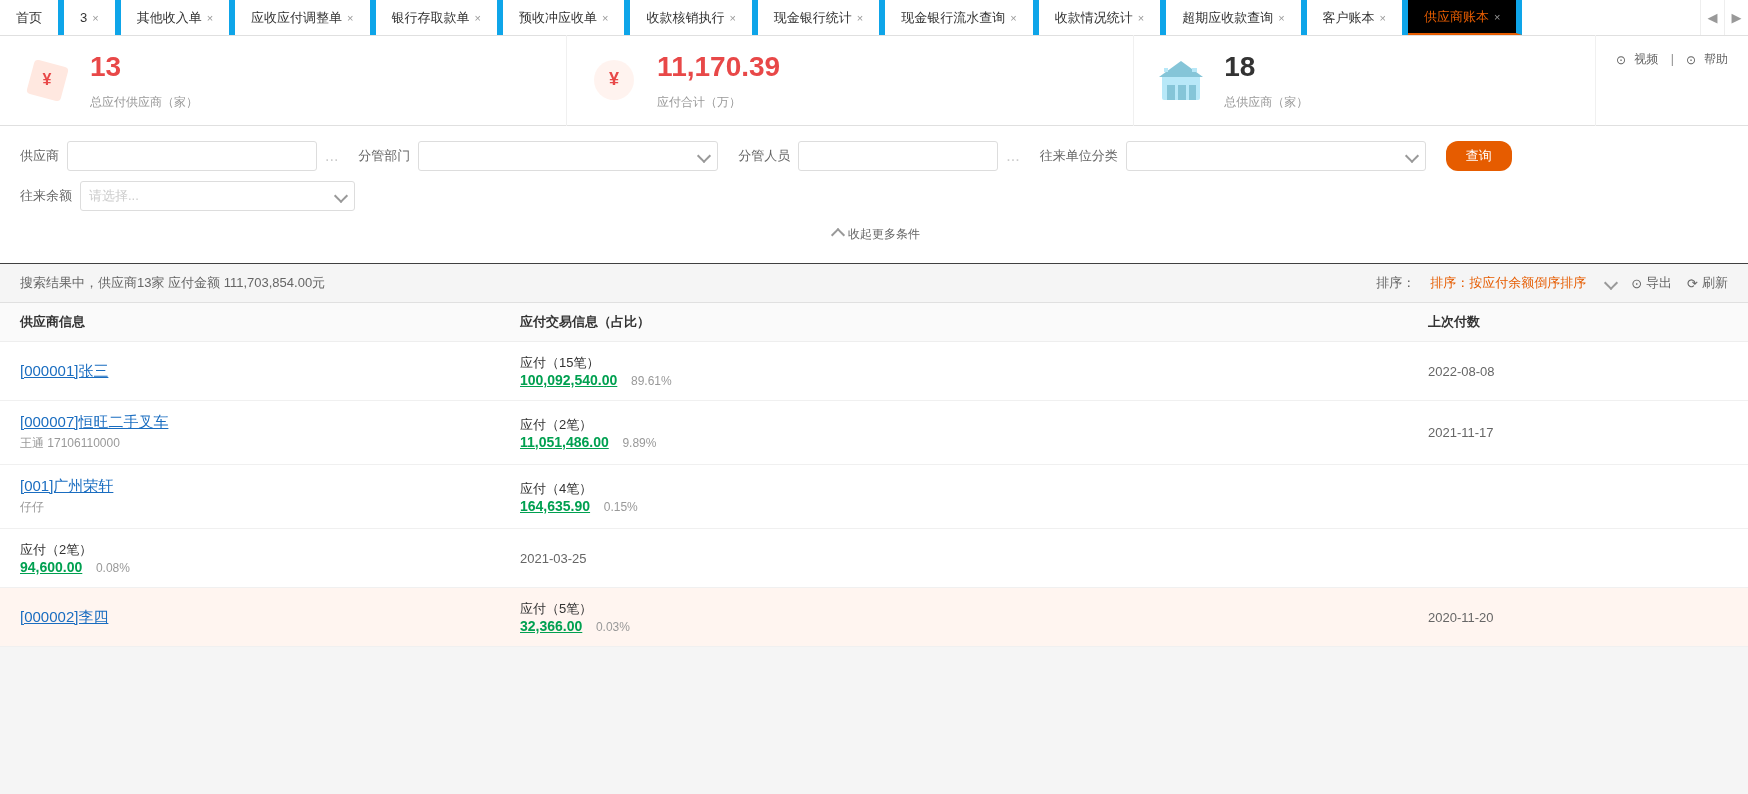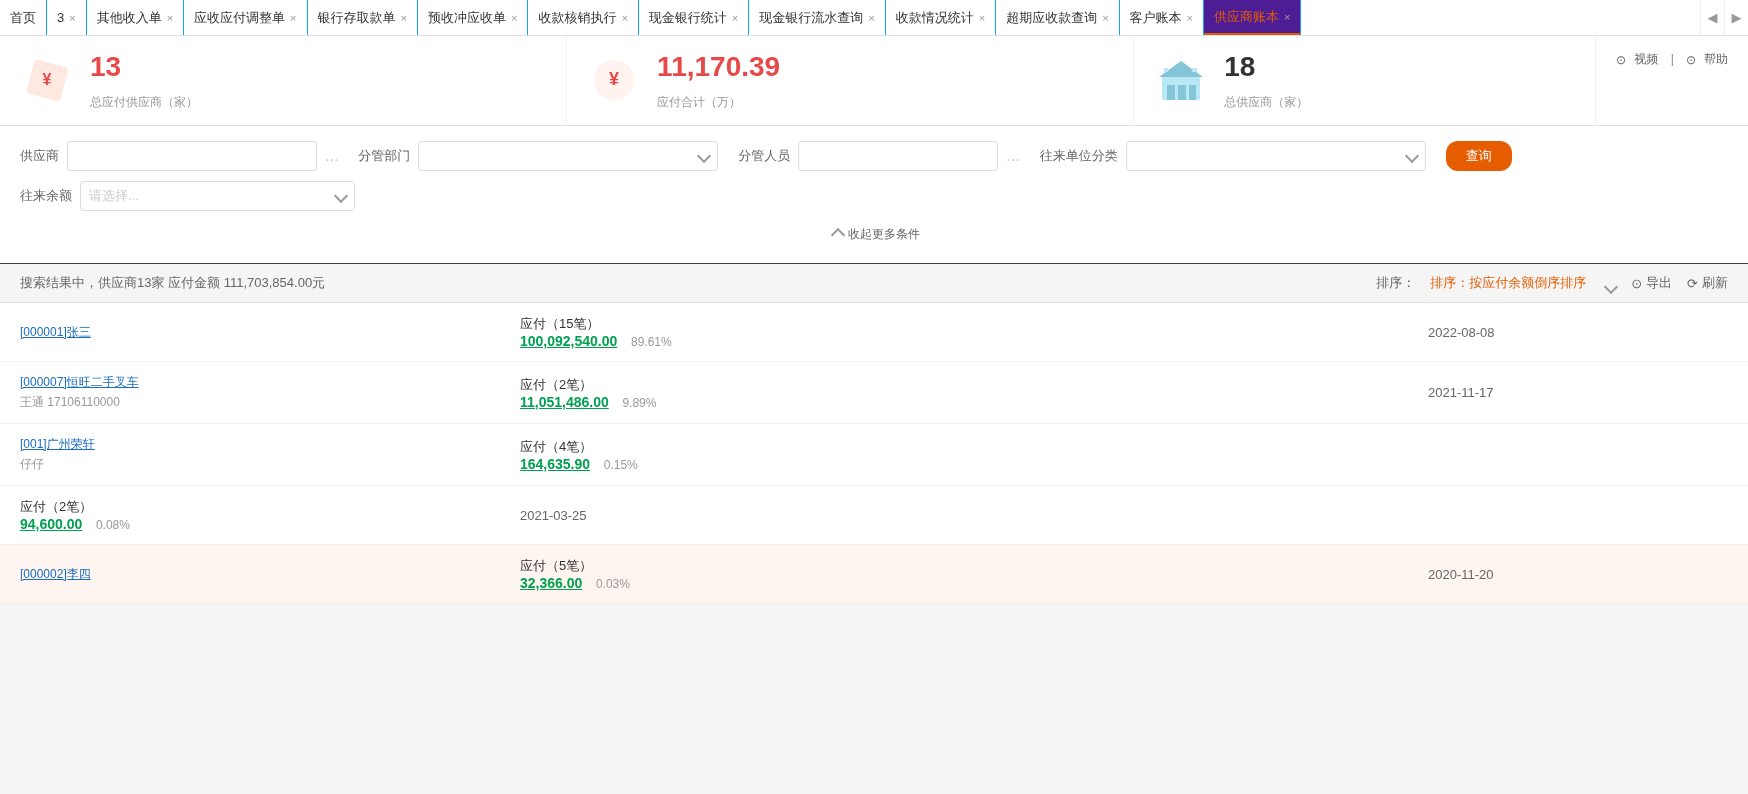--- a/index.html
+++ b/index.html
@@ -10,36 +10,36 @@
       display: flex;
       align-items: center;
       background: #fff;
       border-bottom: 1px solid #e0e0e0;
       height: 36px;
       overflow: hidden;
     }
     .nav-item {
       display: flex;
       align-items: center;
-      padding: 0 10px;
+      padding: 0 16px;
       height: 100%;
       white-space: nowrap;
       cursor: pointer;
       font-size: 13px;
       color: #333;
-      border-right: 1px solid #0ea5e9;
+      border-right: 6px solid #0ea5e9;
     }
     .nav-item .close-btn {
       margin-left: 5px;
       color: #999;
       font-size: 11px;
       cursor: pointer;
     }
     .nav-item.active {
-      background: #4c1d95;
+      background: #000000;
       color: #e65c00;
       border-bottom: 2px solid #e65c00;
     }
     .nav-arrows {
       display: flex;
       margin-left: auto;
     }
     .nav-arrow {
       width: 24px;
       height: 36px;
@@ -189,21 +189,21 @@
       align-items: center;
       justify-content: space-between;
       border-bottom: 1px solid #e0e0e0;
     }
     .result-info {
       font-size: 13px;
       color: #666;
     }
     .result-actions {
       display: flex;
-      align-items: flex-end;
+      align-items: center;
       gap: 15px;
       font-size: 13px;
       color: #666;
     }
     .sort-label { color: #666; }
     .sort-select {
       color: #e65c00;
       cursor: pointer;
     }
     .action-btn {
@@ -233,21 +233,21 @@
       grid-template-columns: 500px 1fr 300px;
       padding: 12px 20px;
       border-bottom: 1px solid #f0f0f0;
       align-items: center;
     }
     .table-row.highlighted { background: #fff5f0; }
     .supplier-link {
       color: #1a6dc0;
       text-decoration: underline;
       cursor: pointer;
-      font-size: 12px;
+      font-size: 15px;
     }
     .supplier-sub {
       font-size: 12px;
       color: #999;
       margin-top: 3px;
     }
     .transaction-info .label {
       font-size: 13px;
       color: #333;
     }
@@ -465,20 +465,25 @@
       <span>导出</span>
     </div>
     <div class="action-btn">
       <span>⟳</span>
       <span>刷新</span>
     </div>
   </div>
 </div>
 
 <div class="table-container">
+  <div class="table-header">
+    <div>供应商信息</div>
+    <div>应付交易信息（占比）</div>
+    <div>上次付数</div>
+  </div>
   <div class="table-scroll" id="table-body">
   <div class="table-row">
     <div>
       <div>
         <a class="supplier-link">[000001]张三</a>
       </div>
 
     </div>
     <div class="transaction-info">
       <span class="label">应付（15笔）</span><br>

